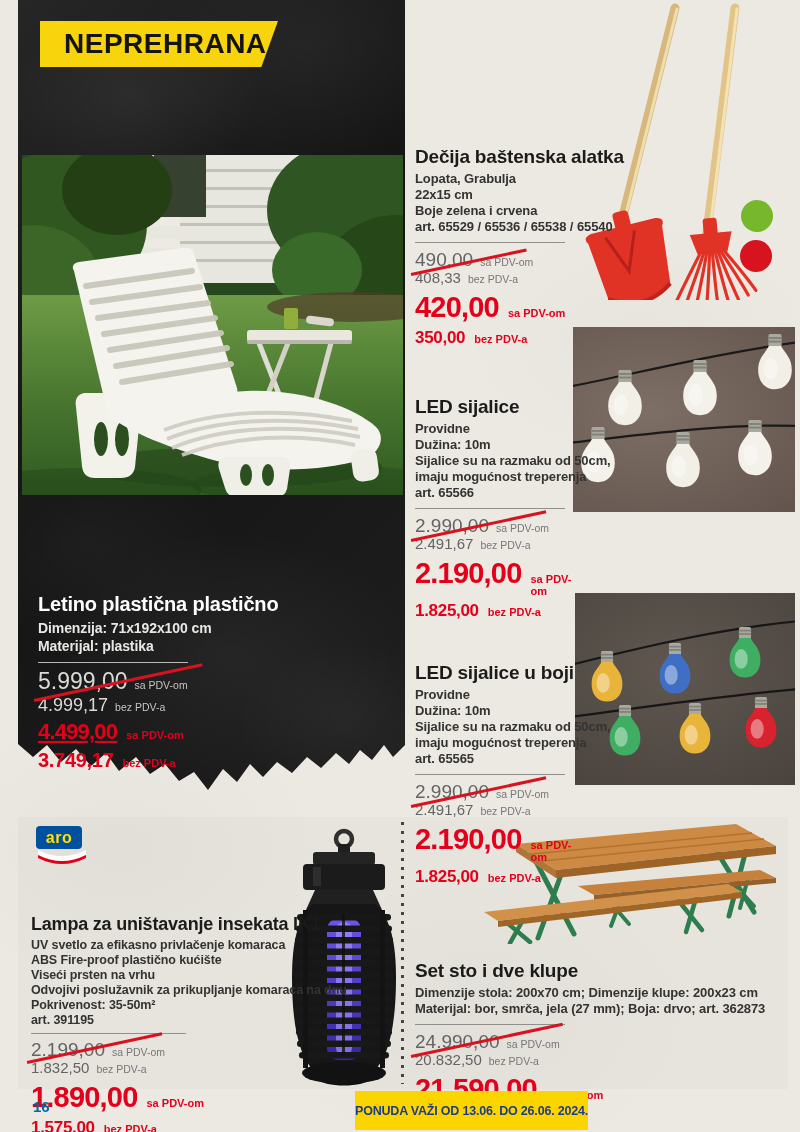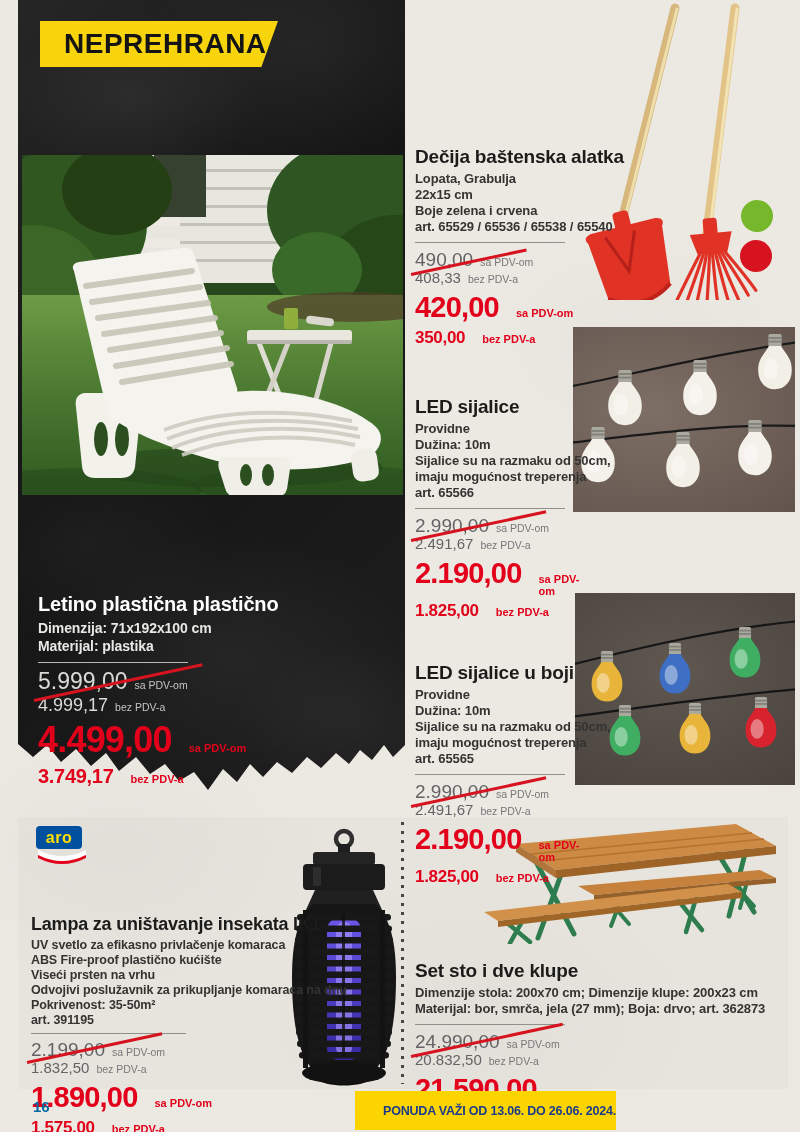--- a/index.html
+++ b/index.html
@@ -48,32 +48,32 @@
   .p-title{font-size:19px;font-weight:bold;color:#1b1b1a;letter-spacing:-.2px;margin-bottom:3px;white-space:nowrap;}
   .p-spec{font-size:13px;font-weight:bold;color:#333332;line-height:16px;white-space:nowrap;letter-spacing:-.1px;}
   .divider{width:150px;border-top:1.5px solid #8f8f8b;margin:7px 0 6px;}
   .old-prices{position:relative;display:inline-block;}
   .old-line{display:flex;align-items:baseline;gap:7px;line-height:1.12;}
   .old-gross{font-size:19px;color:#636366;}
   .old-net{font-size:15px;color:#636366;}
   .old-label{font-size:10.5px;color:#77777a;}
   .slash{position:absolute;left:-4px;top:24px;height:2.6px;background:#d6131f;
     transform-origin:left center;transform:rotate(-12deg);z-index:2;}
-  .price-row{display:flex;align-items:baseline;gap:17px;margin-top:4px;}
+  .price-row{display:flex;align-items:baseline;gap:9px;margin-top:4px;}
   .big-price{font-size:29px;font-weight:800;color:#e2001a;letter-spacing:-.8px;}
   .net-price{font-size:17px;font-weight:800;color:#e2001a;letter-spacing:-.3px;}
   .price-label{font-size:11px;font-weight:bold;color:#e2001a;}
   
   .dark .p-title{color:#fff;font-size:20px;}
   .dark .p-spec{color:#e8e8e5;font-size:14px;line-height:18px;font-weight:bold;}
   .dark .divider{border-color:#b9b9b5;}
   .dark .old-gross{font-size:23px;color:#dadad7;}
   .dark .old-net{font-size:18px;color:#dadad7;}
   .dark .old-label{color:#c4c4c1;}
-  .dark .big-price{font-size:36px;}
+  .dark .big-price{font-size:22px;text-decoration:underline;}
   .dark .net-price{font-size:20px;}
   .dark .slash{top:30px;}
   
   .compact .p-title{font-size:18px;}
   .compact .p-spec{font-size:12.5px;line-height:15px;}
   .compact .divider{margin:5px 0 5px;width:155px;}
 
   
   .bottom-card{position:absolute;left:18px;top:817px;width:770px;height:272px;
     background:rgba(0,0,0,0.018);z-index:1;}
@@ -83,21 +83,21 @@
   .aro-box span{color:#ffe000;font-weight:900;font-size:16px;letter-spacing:.5px;}
   .dotted-divider{position:absolute;left:401px;top:822px;height:262px;width:3px;z-index:3;
     background:repeating-linear-gradient(to bottom,#454545 0 3px,transparent 3px 9px);}
 
   
   .page-num{position:absolute;left:33px;top:1098px;font-size:15px;font-weight:bold;color:#0369a1;z-index:5;}
   .metro-box{position:absolute;left:218px;top:1091px;width:137px;height:39px;background:#1c3b8c;
     display:flex;align-items:center;justify-content:center;z-index:5;}
   .metro-box span{color:#ffd500;font-weight:900;font-size:28px;letter-spacing:1.5px;}
   .validity-box{position:absolute;left:355px;top:1091px;width:233px;height:39px;background:#fcd500;
-    display:flex;align-items:center;justify-content:center;z-index:5;padding-left:28px;}
+    display:flex;align-items:center;justify-content:center;z-index:5;}
   .validity-box span{color:#1c3b8c;font-weight:bold;font-size:12.5px;letter-spacing:-.2px;white-space:nowrap;}
 </style>
 </head>
 <body>
 
 <div class="page">
 
   <div class="black-panel"></div>
 
   <div class="banner">

